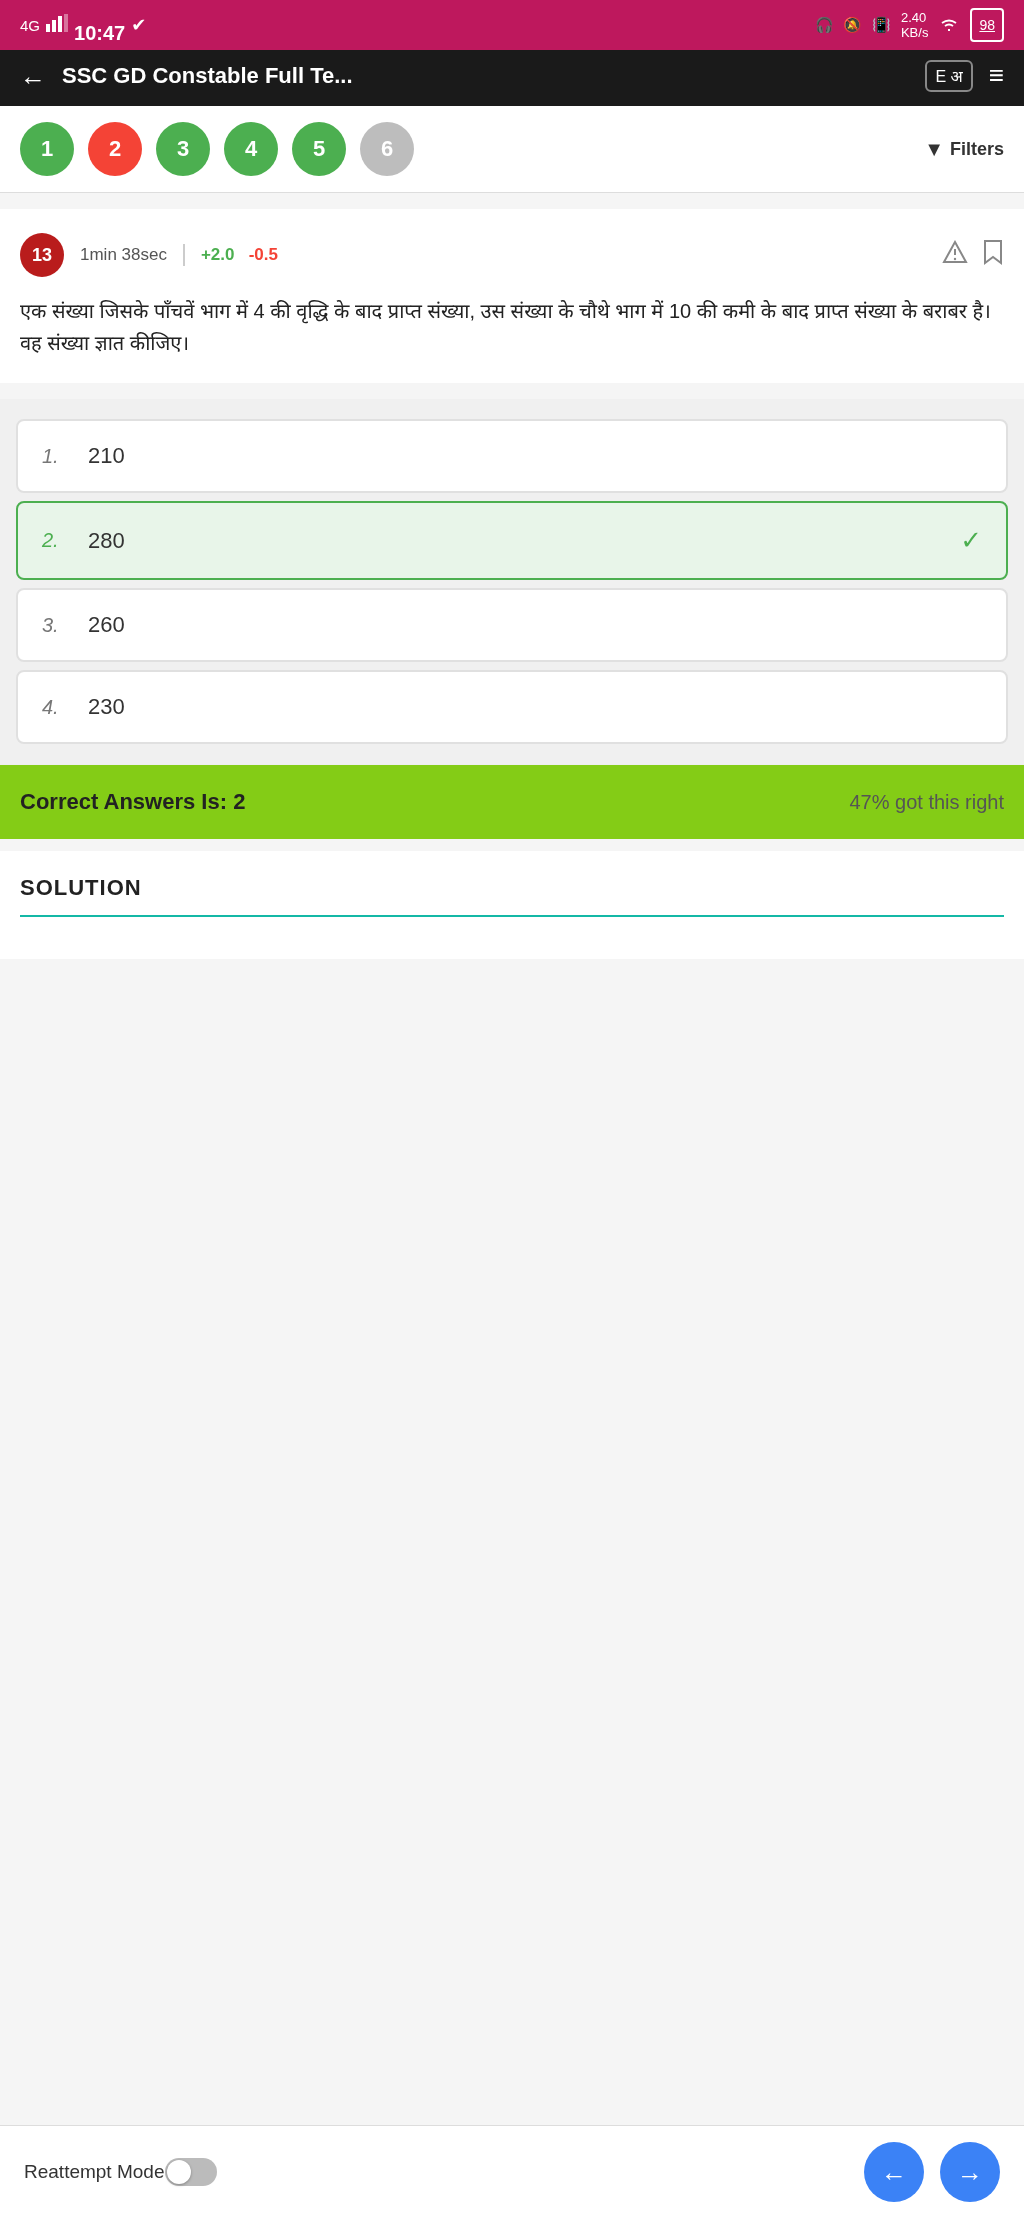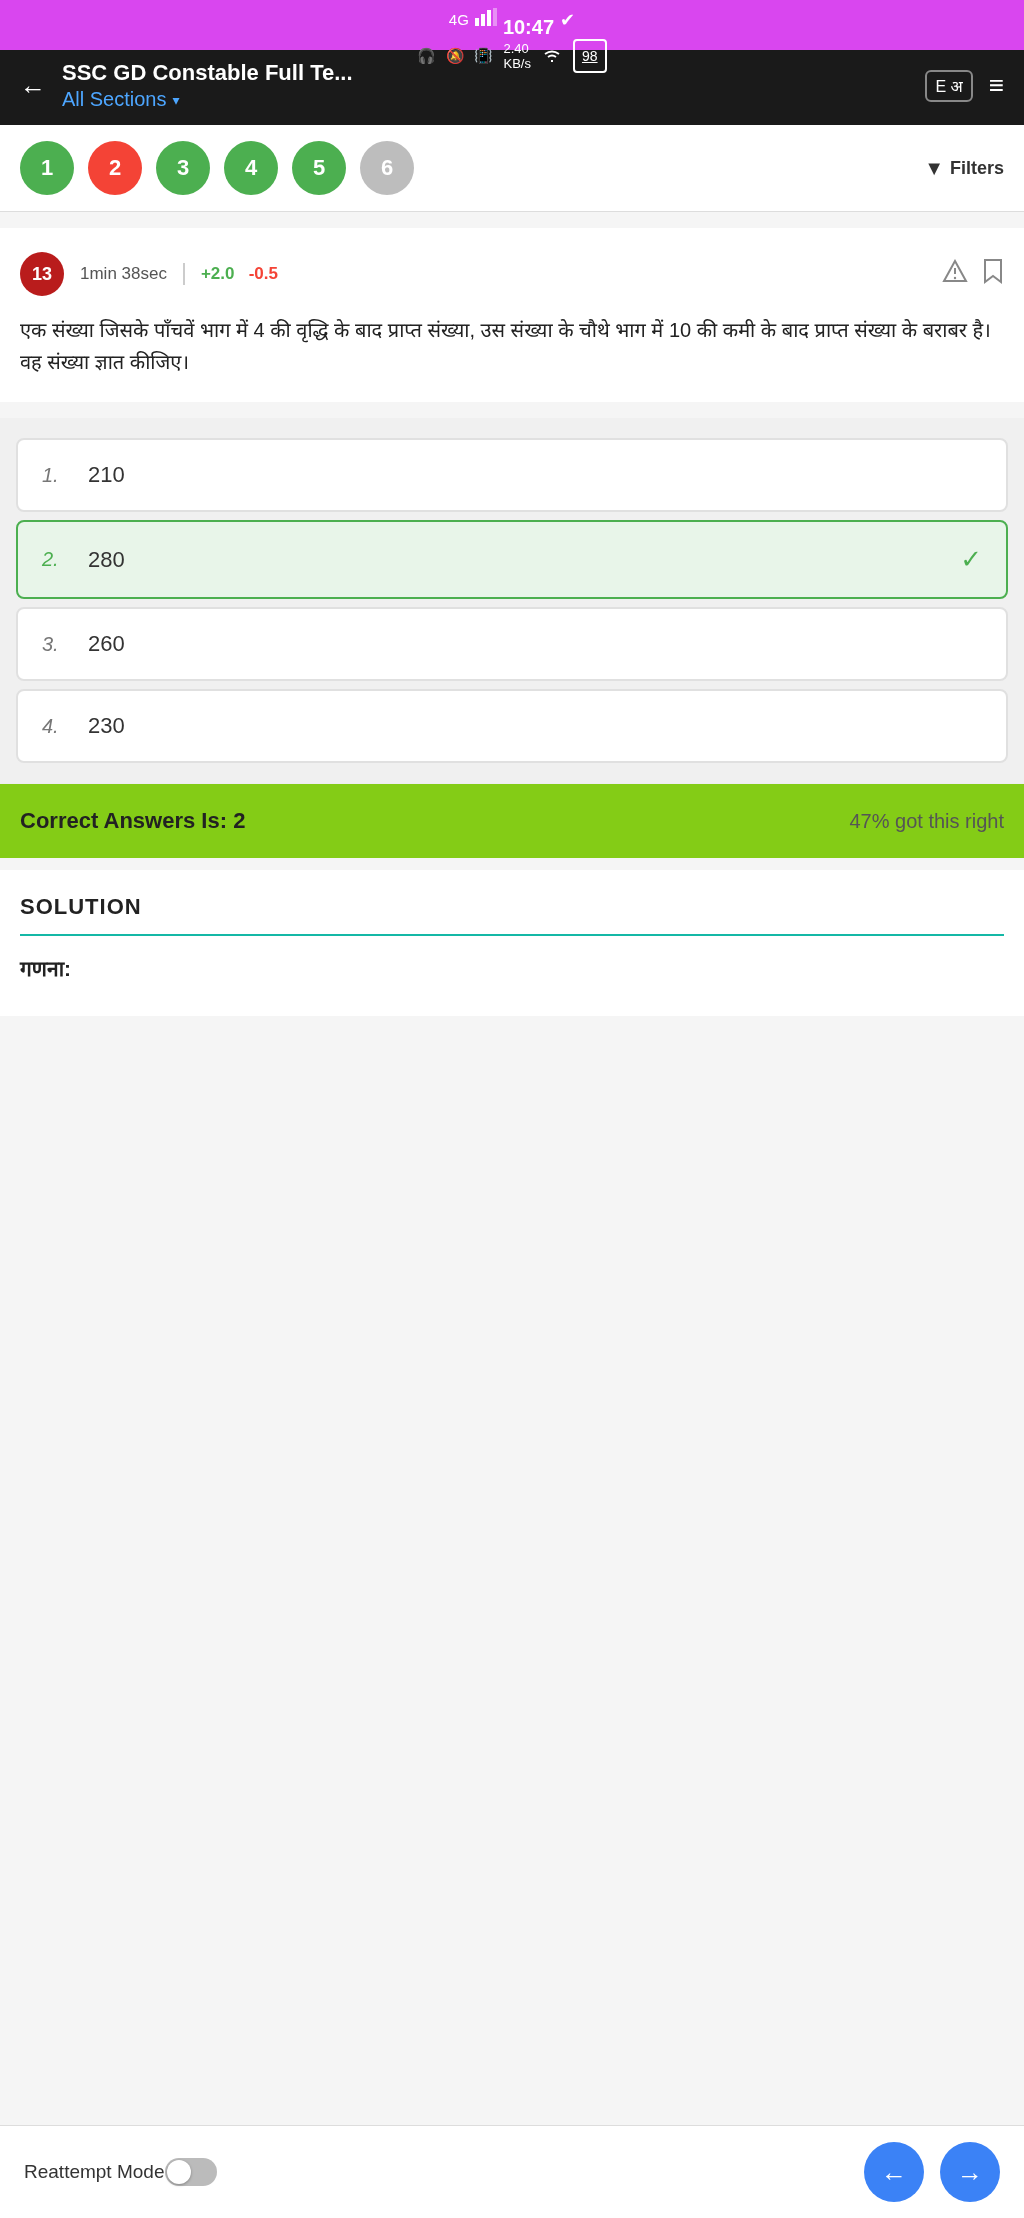--- a/index.html
+++ b/index.html
@@ -7,30 +7,29 @@
     body {
       font-family: 'Segoe UI', Arial, sans-serif;
       background: #f5f5f5;
       width: 1024px;
       min-height: 2218px;
       overflow-x: hidden;
     }
 
     
     .status-bar {
-      background: #d946ef;
+      background: #be185d;
       color: white;
       height: 50px;
       display: flex;
       align-items: center;
       justify-content: space-between;
       padding: 0 20px;
       font-size: 18px;
       font-weight: 500;
-      flex-direction: column;
     }
     .status-left { display: flex; align-items: center; gap: 6px; }
     .status-right { display: flex; align-items: center; gap: 10px; font-size: 15px; }
 
     
     .header {
       background: #1a1a1a;
       color: white;
       padding: 10px 20px 14px 20px;
       display: flex;
@@ -341,24 +340,20 @@
       </svg>
     </span>
     <span style="border:2px solid white;border-radius:4px;padding:7px 7px;font-size:14px;text-decoration:underline;">98</span>
   </div>
 </div>
 
 <div class="header">
   <span class="header-back">←</span>
   <div class="header-title-block">
     <div class="header-title">SSC GD Constable Full Te...</div>
-    <div class="header-subtitle">
-      <span style="color:#4da6ff;font-size:20px;">All Sections</span>
-      <span class="chevron" style="color:#4da6ff;">▾</span>
-    </div>
   </div>
   <div class="header-icons">
     <div class="lang-btn">E अ</div>
     <span class="hamburger">≡</span>
   </div>
 </div>
 
 <div class="question-nav">
 
   <div class="q-num-bubble green">1</div>
@@ -422,21 +417,20 @@
     </div>
   </div>
 
 <div class="correct-answer-row">
   <span class="correct-answer-text">Correct Answers Is: 2</span>
   <span class="got-right-text">47% got this right</span>
 </div>
 
 <div class="solution-section">
   <div class="solution-title">SOLUTION</div>
-  <div class="solution-subtitle">गणना:</div>
 </div>
 
 <div class="bottom-spacer"></div>
 
 <div class="bottom-bar">
   <div class="reattempt-row">
     <span class="reattempt-label">Reattempt Mode</span>
     <div class="toggle-switch">
       <div class="toggle-knob"></div>
     </div>

